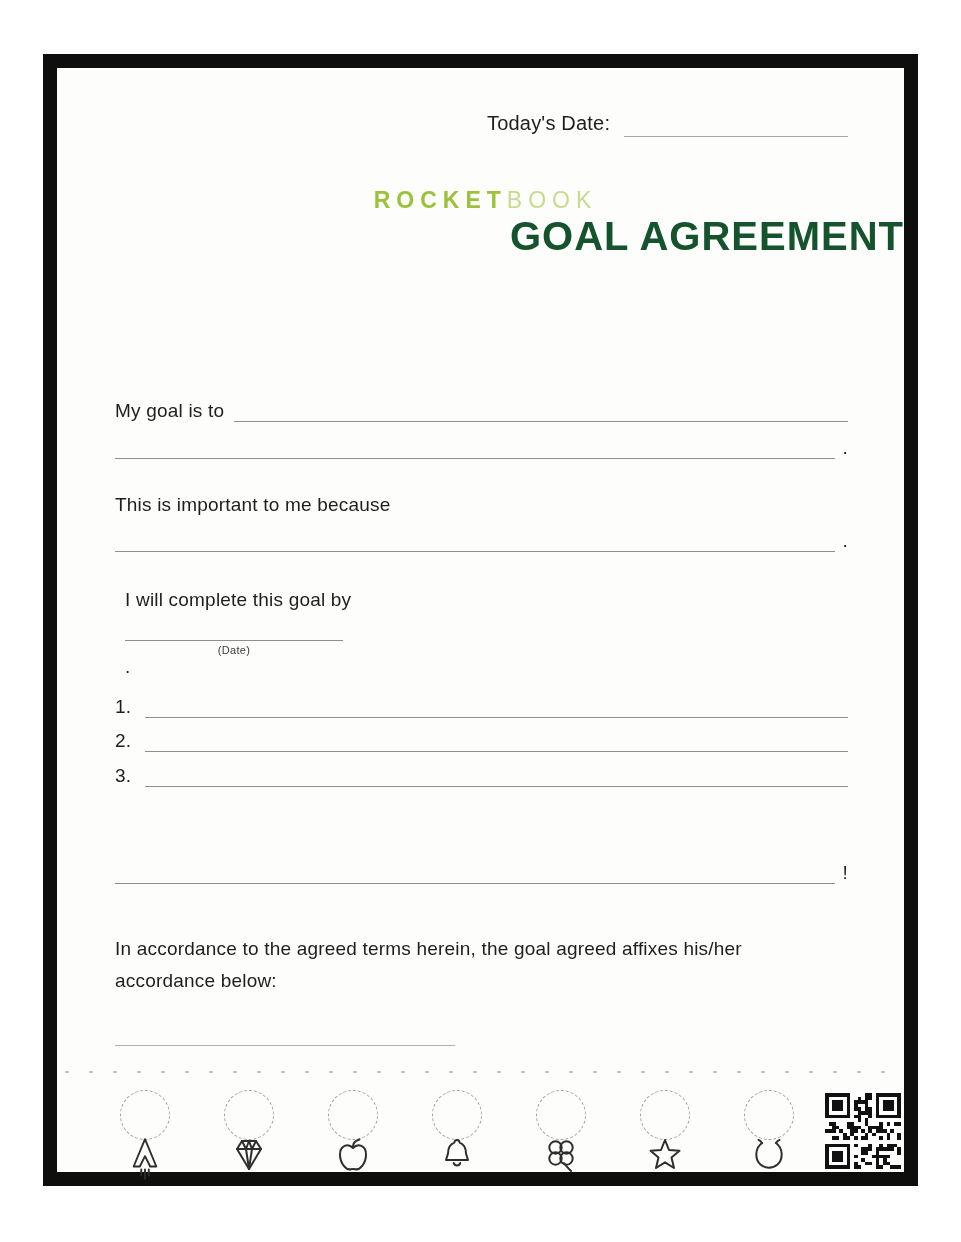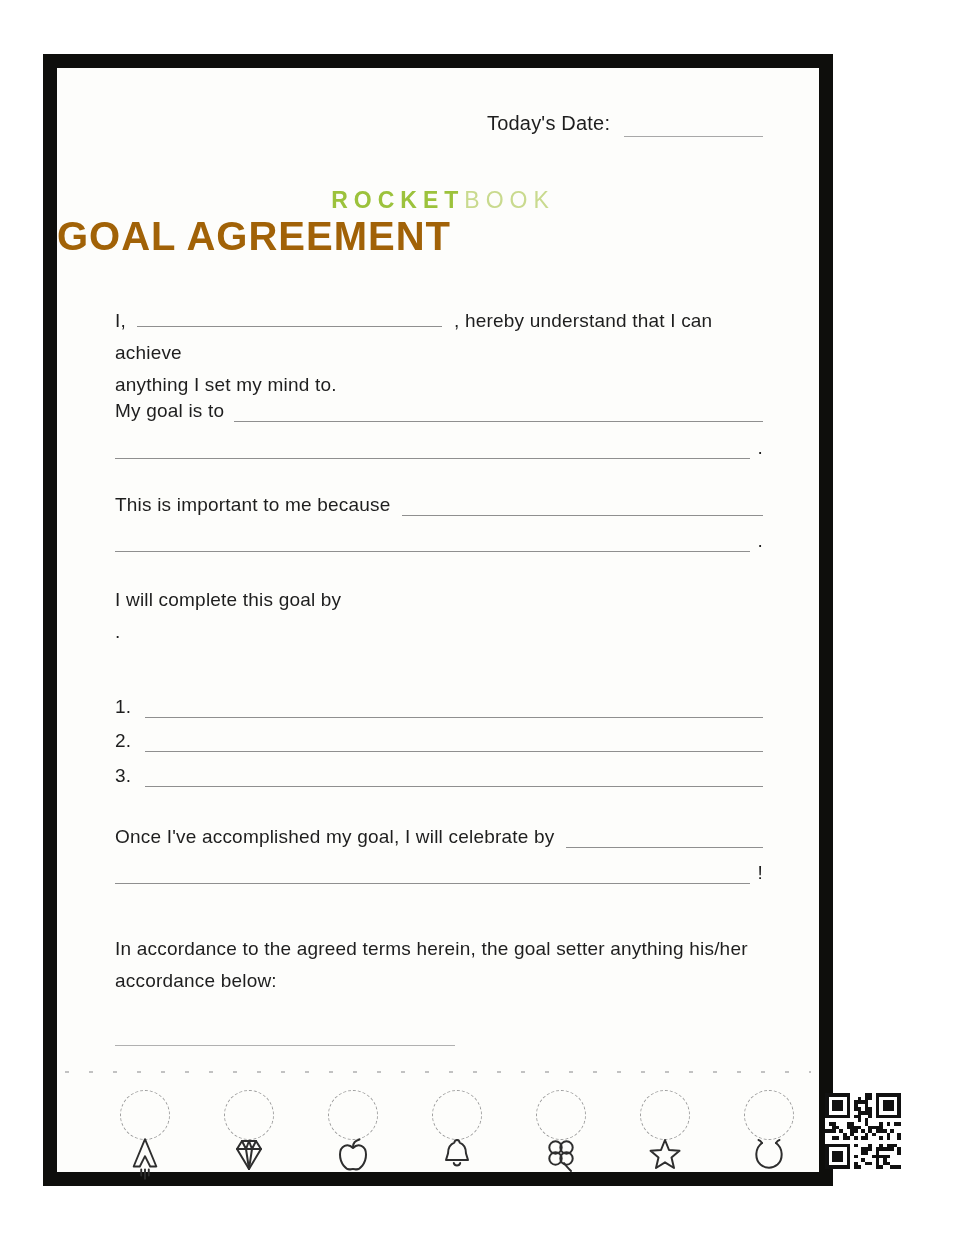--- a/index.html
+++ b/index.html
@@ -1,43 +1,43 @@
 <!DOCTYPE html>
 <html><head>
 <meta charset="utf-8">
 <style>
   html,body{margin:0;padding:0;}
   body{
     width:961px;height:1242px;position:relative;background:#ffffff;
     font-family:"Liberation Sans", sans-serif;color:#1e1e1e;overflow:hidden;
   }
   .frame{
-    position:absolute;left:43px;top:54px;width:790px;height:1132px;
+    position:absolute;left:43px;top:54px;width:875px;height:1132px;
     background:#0e0e0c;box-sizing:border-box;
   }
   .page{
     position:absolute;left:14px;top:14px;right:14px;bottom:14px;
     background:#fdfdfb;
   }
   
   .date-label{position:absolute;left:430px;top:44px;font-size:20px;font-weight:500;letter-spacing:.2px;}
   .date-line{position:absolute;left:567px;right:56px;top:68px;border-bottom:1.4px solid #a8a8a8;}
   
   .logo{position:absolute;left:10px;right:0;top:119px;text-align:center;font-size:23px;letter-spacing:6px;font-weight:600;}
   .logo .bk{font-weight:400;}
-  .title{position:absolute;left:0;right:0;top:146px;text-align:left;font-size:40px;font-weight:800;letter-spacing:1px;color:#a16207;}
+  .title{position:absolute;left:0;right:0;top:146px;text-align:right;font-size:40px;font-weight:800;letter-spacing:1px;color:#14532d;}
   
   .row{position:absolute;left:58px;right:56px;font-size:19px;font-weight:500;letter-spacing:.2px;line-height:32px;display:flex;align-items:baseline;white-space:nowrap;}
   .row.wrap{display:block;white-space:normal;}
   .fill{display:inline-block;border-bottom:1.5px solid #8f8f8f;height:24px;vertical-align:baseline;}
   .fill.flex{flex:1 1 auto;height:0;align-self:flex-end;margin-bottom:5px;}
   .p1{top:234px;}
   .goal-row{top:327px;}
   .goal-cont{top:364px;}
-  .imp-row{top:421px;}
+  .imp-row{top:421px;flex-direction:column;}
   .imp-cont{top:457px;}
   .complete-row{top:516px;flex-direction:column;}
   .date-fill-wrap{position:relative;display:inline-block;width:218px;margin:0 10px;}
   .date-fill-wrap .fill{width:100%;height:24px;}
   .date-hint{position:absolute;left:0;right:0;top:28px;text-align:center;font-size:11px;color:#3c3c3c;letter-spacing:.3px;line-height:12px;}
   .plan-head{top:589px;}
   .step1{top:623px;}
   .step2{top:657px;}
   .step3{top:692px;}
   .celebrate-row{top:753px;}
@@ -65,26 +65,20 @@
   <div class="page">
 
     <div class="date-label">Today's Date:</div>
     <div class="date-line"></div>
 
     <div class="logo">
       <span class="rk" style="color:#9cc23c">ROCKET</span><span class="bk" style="color:#c9da8e">BOOK</span>
     </div>
     <div class="title">GOAL AGREEMENT</div>
 
-    <div class="row wrap p1">
-      <span>I,</span>
-      <span class="fill" style="width:305px;margin:0 6px;"></span>
-      <span>, hereby understand that I can achieve</span><br>
-      <span>anything I set my mind to.</span>
-    </div>
 
     <div class="row goal-row">
       <span>My goal is to</span>
       <span class="fill flex" style="margin-left:10px;"></span>
     </div>
     <div class="row goal-cont">
       <span class="fill flex"></span>
       <span class="endch">.</span>
     </div>
 
@@ -92,48 +86,48 @@
       <span>This is important to me because</span>
       <span class="fill flex" style="margin-left:12px;"></span>
     </div>
     <div class="row imp-cont">
       <span class="fill flex"></span>
       <span class="endch">.</span>
     </div>
 
     <div class="row complete-row">
       <span>I will complete this goal by</span>
+      <span class="date-fill-wrap">
+        <span class="fill"></span>
+        <span class="date-hint">(Date)</span>
+      </span>
       <span>.</span>
     </div>
 
 
     <div class="row step1">
       <span class="num">1.</span>
       <span class="fill flex"></span>
     </div>
     <div class="row step2">
       <span class="num">2.</span>
       <span class="fill flex"></span>
     </div>
     <div class="row step3">
       <span class="num">3.</span>
       <span class="fill flex"></span>
     </div>
 
-    <div class="row celebrate-row">
-      <span>Once I've accomplished my goal, I will celebrate by</span>
-      <span class="fill flex" style="margin-left:12px;"></span>
-    </div>
     <div class="row celebrate-cont">
       <span class="fill flex"></span>
       <span class="endch">!</span>
     </div>
 
     <div class="row wrap accordance">
-      <span>In accordance to the agreed terms herein, the goal setter anything his/her</span><br>
+      <span>In accordance to the agreed terms herein, the goal agreed affixes his/her</span><br>
       <span>accordance below:</span>
     </div>
 
     <div class="sig-line"></div>
     <div class="perf"></div>
 
     <div class="symbols">
       <div class="sym-col">
         <div class="dash-circle"></div>
         <div class="sym-icon">

